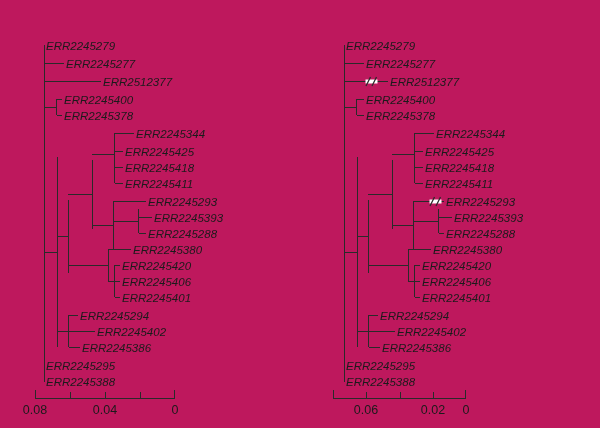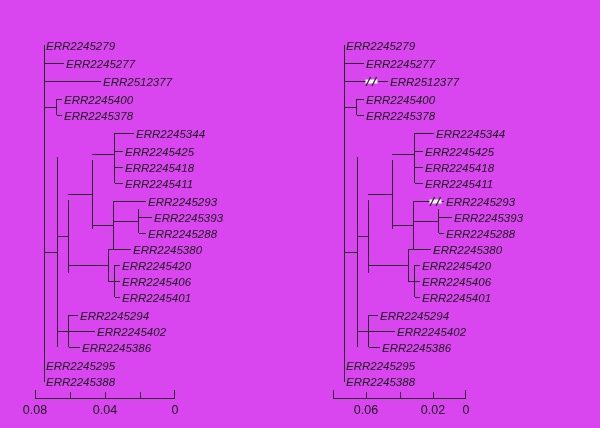--- a/index.html
+++ b/index.html
@@ -1,18 +1,18 @@
 <!DOCTYPE html>
 <html><head>
 <meta charset="utf-8">
 <style>
   html,body{margin:0;padding:0;background:#ffffff;}
   body{width:600px;height:428px;overflow:hidden;
        font-family:"Liberation Sans","DejaVu Sans",sans-serif;}
-  #stage{position:relative;width:600px;height:428px;background:#d946ef;}
+  #stage{position:relative;width:600px;height:428px;background:#be185d;}
   svg{display:block;}
   .tip-label{font-family:"Liberation Sans","DejaVu Sans",sans-serif;
              font-style:italic;font-size:11.5px;fill:#1b1b1b;}
   .axis-label{font-family:"Liberation Sans","DejaVu Sans",sans-serif;
               font-style:normal;font-size:12.5px;fill:#1b1b1b;}
   .branch{stroke:#2a2a2a;stroke-width:1;fill:none;shape-rendering:crispEdges;}
   .axis-line{stroke:#2a2a2a;stroke-width:1.3;fill:none;shape-rendering:crispEdges;}
   .break-mark{stroke:#2a2a2a;stroke-width:1.3;fill:none;}
 </style>
 </head>

